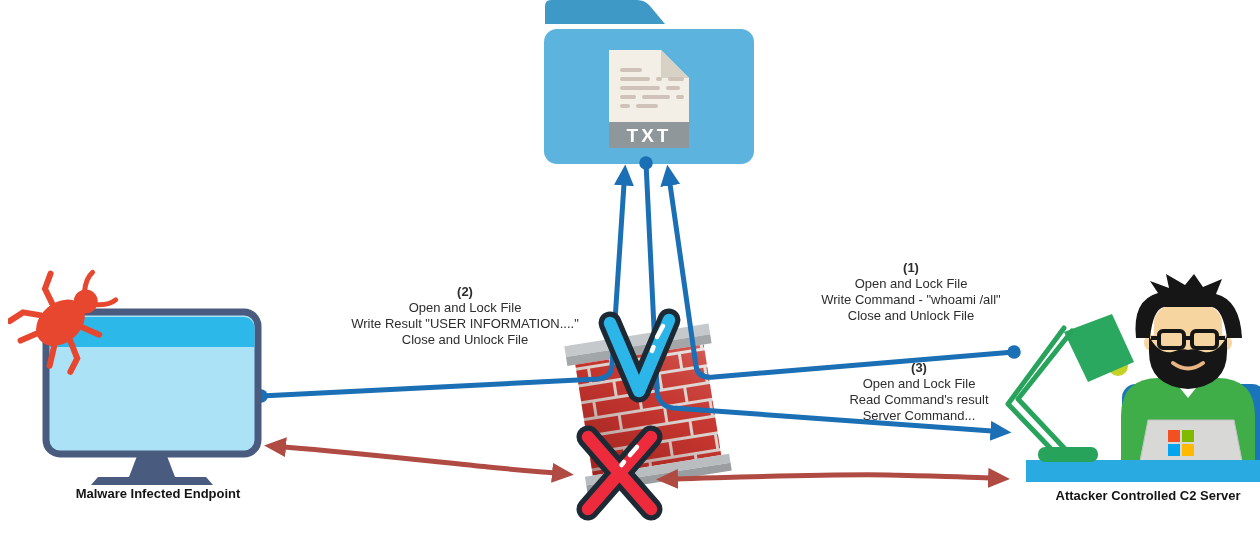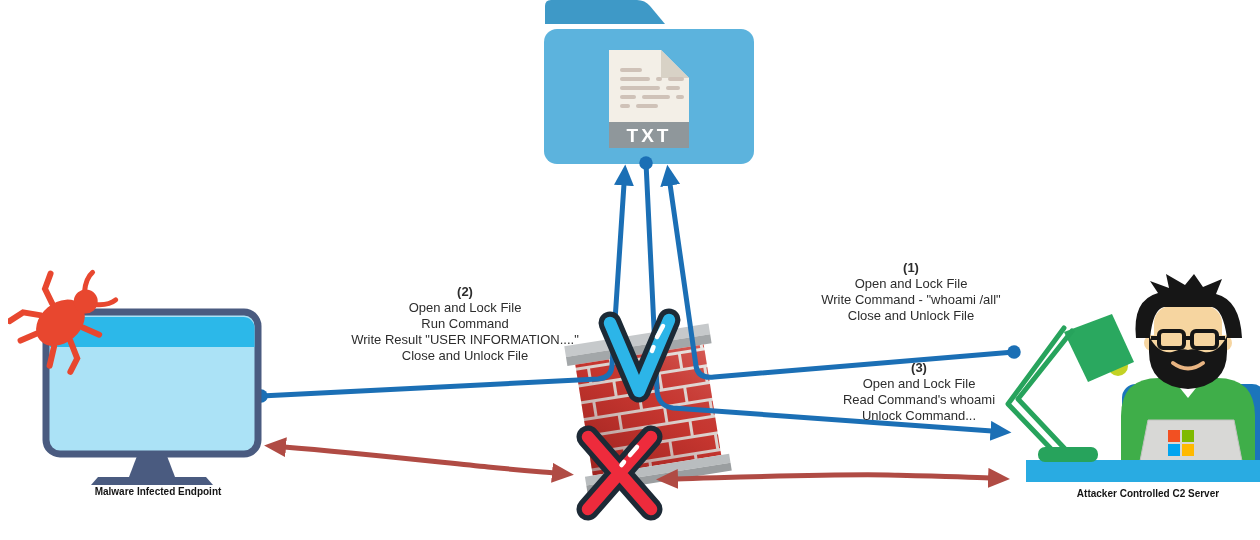--- a/index.html
+++ b/index.html
@@ -8,21 +8,21 @@
     font-family:"Liberation Sans",sans-serif;
     margin-left:8px;
   }
   .stage svg{position:absolute;left:0;top:0;}
   .note{
     position:absolute;text-align:center;font-size:13px;line-height:16px;
     color:#2d2d2d;white-space:nowrap;
   }
   .note .note-num{font-weight:bold;}
   .node-label{
-    position:absolute;text-align:center;font-size:10px;font-weight:bold;color:#141414;
+    position:absolute;text-align:center;font-size:13px;font-weight:bold;color:#141414;
     white-space:nowrap;
   }
 </style>
 </head>
 <body>
 
 <div class="stage">
 
 <svg width="1260" height="540" viewBox="0 0 1260 540">
   <defs>
@@ -152,35 +152,34 @@
         <path d="M 1047,453 L 1000,404 L 1056,328"></path>
       </g>
       <rect x="1030" y="447" width="60" height="15" rx="7" fill="#27a35c"></rect>
     </g>
   </g>
 </svg>
 
 <div class="note" style="left:297px;top:284px;width:320px;">
   <div class="note-num">(2)</div>
   <div>Open and Lock File</div>
-  <div>Run Command</div>
   <div>Write Result "USER INFORMATION...."</div>
   <div>Close and Unlock File</div>
 </div>
 
 <div class="note" style="left:773px;top:260px;width:260px;">
   <div class="note-num">(1)</div>
   <div>Open and Lock File</div>
   <div>Write Command - "whoami /all"</div>
   <div>Close and Unlock File</div>
 </div>
 
 <div class="note" style="left:791px;top:360px;width:240px;">
   <div class="note-num">(3)</div>
   <div>Open and Lock File</div>
-  <div>Read Command's whoami</div>
-  <div>Unlock Command...</div>
+  <div>Read Command's result</div>
+  <div>Server Command...</div>
 </div>
 
 <div class="node-label" style="left:35px;top:486px;width:230px;">Malware Infected Endpoint</div>
 <div class="node-label" style="left:1018px;top:488px;width:244px;">Attacker Controlled C2 Server</div>
 
 </div>
 
 </body></html>

